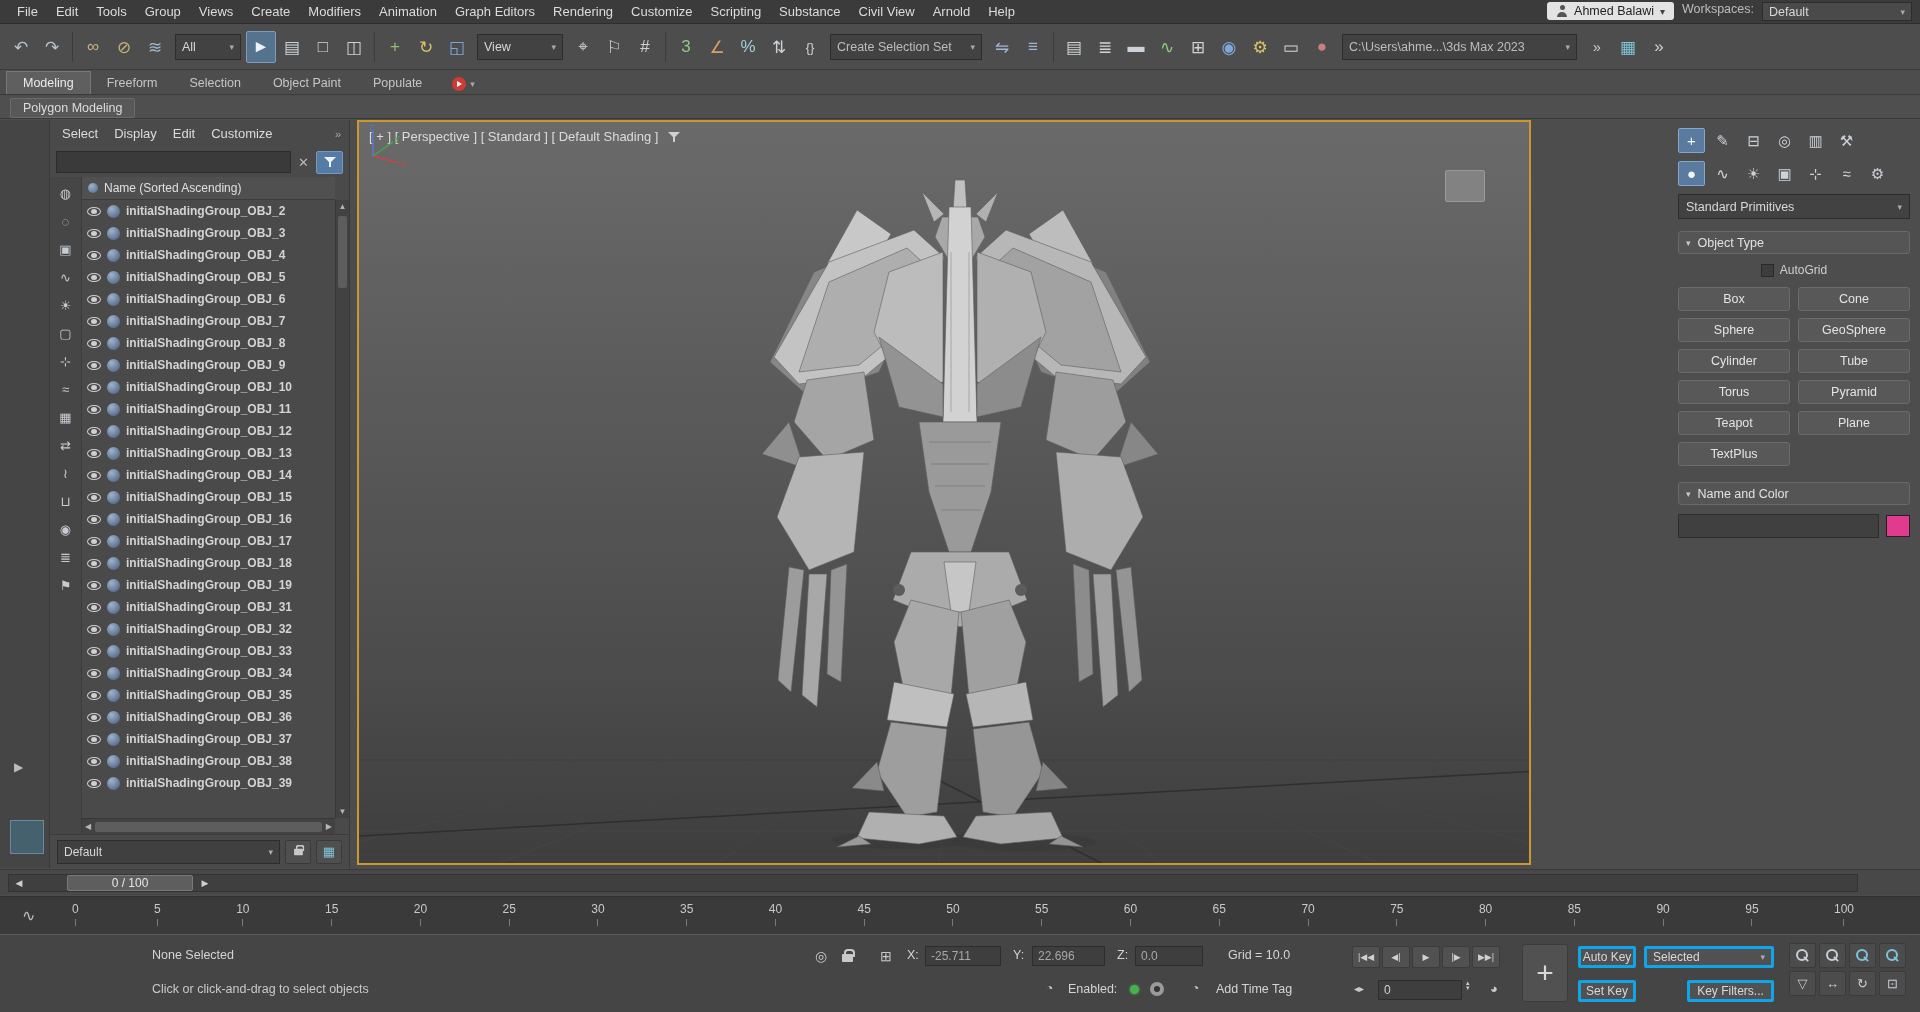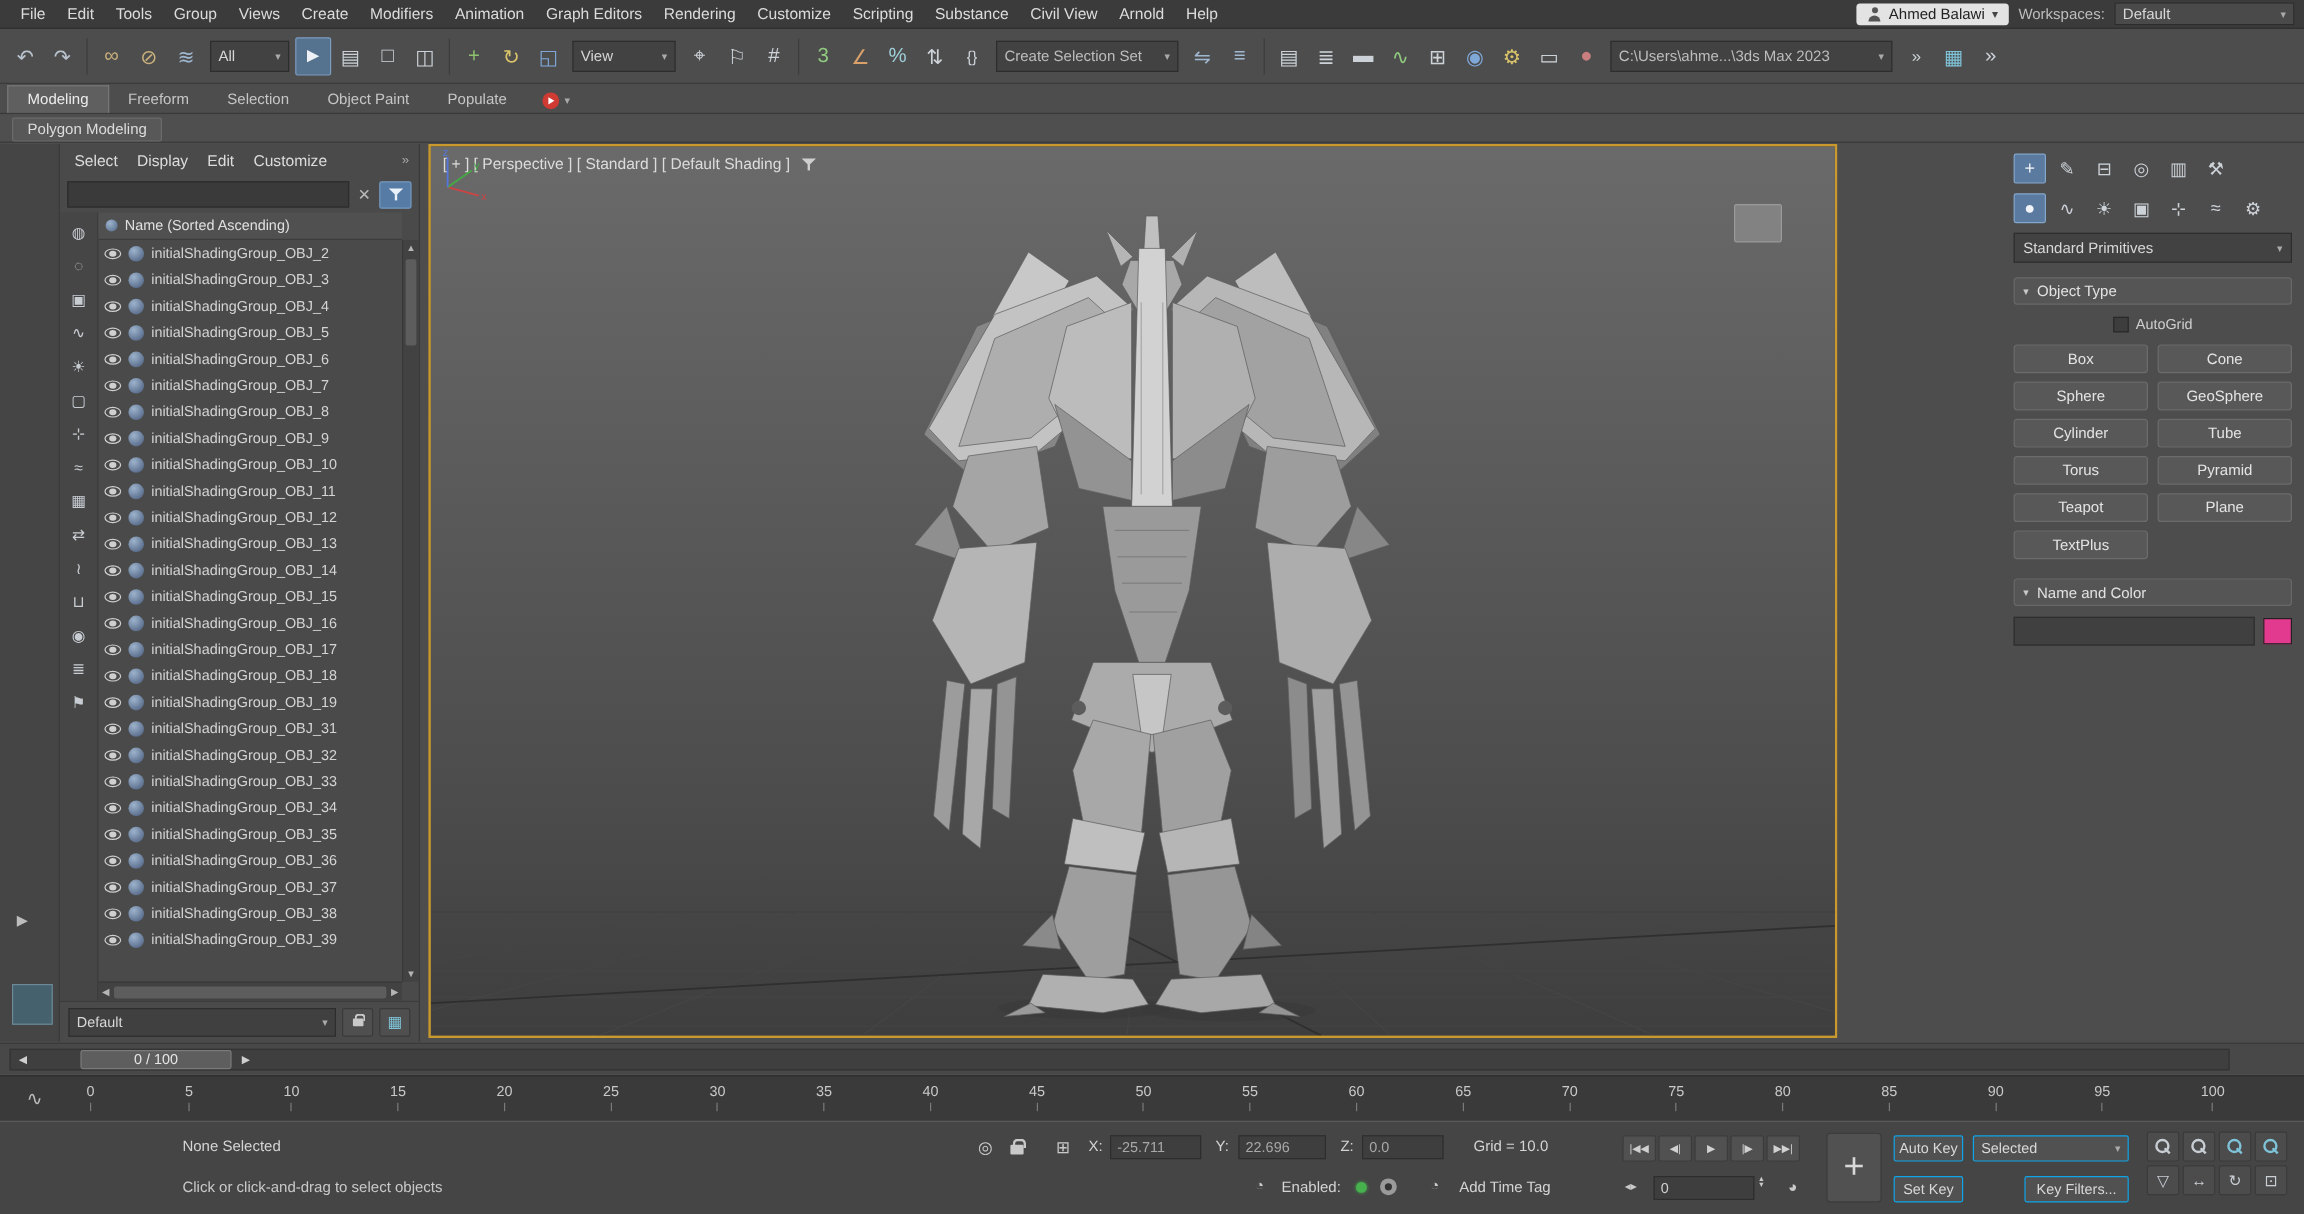--- a/index.html
+++ b/index.html
@@ -3,21 +3,21 @@
 <meta charset="utf-8">
 <style>
   * { margin:0; padding:0; box-sizing:border-box; }
   html,body { width:1920px; height:1012px; overflow:hidden; }
   body { font-family:"Liberation Sans", sans-serif; font-size:12px; color:#d6d6d6; background:#4d4d4d; -webkit-user-select:none; user-select:none; }
   #app { position:relative; width:1920px; height:1012px; background:#4d4d4d; overflow:hidden; }
 
   
   #menubar { position:absolute; top:0; left:0; right:0; height:24px; background:#3b3b3b; border-bottom:1px solid #2e2e2e; display:flex; align-items:center; padding:0 8px; font-size:13px; }
   .menu-item { padding:3px 9px; color:#dcdcdc; cursor:default; }
-  #menubar-right { margin-left:auto; display:flex; align-items:center; gap:8px; }
+  #menubar-right { margin-left:auto; display:flex; align-items:flex-start; gap:8px; }
   #user-pill { display:flex; align-items:center; gap:6px; background:#e3e3e3; color:#222; border-radius:3px; padding:2px 9px; font-size:12.5px; }
   #user-pill .caret { color:#444; font-size:10px; }
   .person { position:relative; width:12px; height:12px; display:inline-block; }
   .person::before { content:""; position:absolute; top:0; left:3.5px; width:5px; height:5px; border-radius:50%; background:#555; }
   .person::after { content:""; position:absolute; bottom:0; left:1px; width:10px; height:5px; border-radius:5px 5px 0 0; background:#555; }
   #workspaces-label { color:#bdbdbd; font-size:12.5px; }
   #workspace-dd { display:flex; align-items:center; justify-content:space-between; width:150px; height:19px; background:#4a4a4a; border:1px solid #2c2c2c; padding:0 6px; font-size:12.5px; color:#d8d8d8; }
 
   
   #toolbar { position:absolute; top:25px; left:0; right:0; height:45px; background:#4d4d4d; border-bottom:1px solid #3b3b3b; display:flex; align-items:center; padding:0 6px; gap:1px; }
@@ -56,21 +56,21 @@
   #se-filter { width:27px; height:23px; background:#567ca6; border:1px solid #7499bf; border-radius:2px; display:flex; align-items:center; justify-content:center; color:#eaf1f8; }
   .funnel { position:relative; width:12px; height:12px; display:inline-block; }
   .funnel::before { content:""; position:absolute; left:0; top:1px; border-left:6px solid transparent; border-right:6px solid transparent; border-top:6px solid currentColor; }
   .funnel::after { content:""; position:absolute; left:5px; top:6px; width:2px; height:5px; background:currentColor; }
   #se-body { flex:1; display:flex; min-height:0; }
   #se-strip { width:32px; background:#464646; border-right:1px solid #3c3c3c; display:flex; flex-direction:column; align-items:center; padding-top:6px; gap:7px; }
   .se-strip-icon { width:22px; height:21px; display:flex; align-items:center; justify-content:center; font-size:13px; color:#c7ccd2; border:1px solid transparent; border-radius:2px; }
   #se-list-wrap { flex:1; position:relative; min-width:0; }
   #se-header { height:23px; background:#505050; border-bottom:1px solid #3c3c3c; display:flex; align-items:center; gap:6px; padding:0 6px 0 6px; font-size:12px; color:#e0e0e0; margin-right:14px; }
   #se-header .dot { width:10px; height:10px; border-radius:50%; background:radial-gradient(circle at 35% 30%, #9db3cc, #4e6585); }
-  #se-rows { position:absolute; top:23px; left:0; right:14px; bottom:16px; overflow:hidden; }
+  #se-rows { position:absolute; top:23px; left:0; right:14px; bottom:16px; overflow:hidden;font-weight:bold; }
   .se-row { height:22px; display:flex; align-items:center; gap:6px; padding-left:5px; font-size:12px; color:#d4d4d4; white-space:nowrap; }
   .eye { width:14px; height:9px; border:1px solid #cfcfcf; border-radius:50%; position:relative; flex:none; }
   .eye::after { content:""; position:absolute; inset:1px 3px; background:#cfcfcf; border-radius:50%; }
   .matdot { width:13px; height:13px; border-radius:50%; background:radial-gradient(circle at 35% 30%, #9db3cc, #46597a); flex:none; }
   #se-vscroll { position:absolute; top:23px; right:0; bottom:16px; width:14px; background:#424242; border-left:1px solid #383838; font-size:8px; color:#b5b5b5; text-align:center; }
   #se-vscroll .thumb { position:absolute; top:16px; left:2px; right:2px; height:72px; background:#5d5d5d; border-radius:2px; }
   #se-vscroll .up { position:absolute; top:2px; left:0; right:0; }
   #se-vscroll .down { position:absolute; bottom:2px; left:0; right:0; }
   #se-hscroll { position:absolute; left:0; right:14px; bottom:0; height:16px; background:#424242; border-top:1px solid #383838; display:flex; align-items:center; justify-content:space-between; font-size:8px; color:#b5b5b5; padding:0 3px; }
   #se-hscroll .thumb { flex:1; height:10px; margin:0 4px; background:#5d5d5d; border-radius:2px; }
@@ -119,21 +119,21 @@
 
   
   #status-bar { position:absolute; top:934px; left:0; right:0; height:78px; background:#454545; border-top:1px solid #5a5a5a; }
   #mini-listener { position:absolute; left:0; top:0; width:136px; height:100%; border-right:1px solid #303030; }
   #ml-pink { position:absolute; inset:0 0 34% 0; background:#f2bcc8; }
   #ml-white { position:absolute; inset:66% 0 0 0; background:#f6f6f6; }
   #ml-text { position:absolute; left:6px; top:11px; font-family:"DejaVu Sans Mono", monospace; font-size:13px; color:#111; }
   .sb-text { position:absolute; font-size:12.5px; color:#d4d4d4; white-space:nowrap; }
   .sb-icon { position:absolute; color:#c9c9c9; font-size:14px; }
   .sb-field { position:absolute; height:20px; background:#3e3e3e; border:1px solid #2d2d2d; color:#a8a8a8; font-size:12px; display:flex; align-items:center; padding:0 5px; }
-  .sb-btn { position:absolute; height:22px; background:#515151; border:1px solid #0ea5e9; border-radius:2px; color:#d8d8d8; font-size:12px; display:flex; align-items:center; justify-content:center; }
+  .sb-btn { position:absolute; height:22px; background:#515151; border:3px solid #0ea5e9; border-radius:2px; color:#d8d8d8; font-size:12px; display:flex; align-items:center; justify-content:center; }
   .lock { position:relative; width:11px; height:8px; background:#c9c9c9; border-radius:1px; display:inline-block; }
   .lock::before { content:""; position:absolute; top:-5px; left:2px; width:7px; height:6px; border:2px solid #c9c9c9; border-bottom:none; border-radius:4px 4px 0 0; }
   .led { position:absolute; width:9px; height:9px; border-radius:50%; background:#46b14d; box-shadow:0 0 3px #46b14d; }
   .notif { position:absolute; width:14px; height:14px; border-radius:50%; background:#9a9a9a; }
   .notif::after { content:""; position:absolute; inset:4px; border-radius:50%; background:#333; }
   #playback { position:absolute; left:1352px; top:11px; display:flex; gap:2px; }
   .pb-btn { width:28px; height:22px; background:#515151; border:1px solid #3c3c3c; border-radius:2px; color:#d0d0d0; font-size:9px; display:flex; align-items:center; justify-content:center; }
   #big-key { position:absolute; left:1522px; top:9px; width:46px; height:58px; background:#515151; border:1px solid #3c3c3c; border-radius:3px; color:#d8d8d8; font-size:30px; display:flex; align-items:center; justify-content:center; }
   #nav-cluster { position:absolute; right:14px; top:8px; display:grid; grid-template-columns:repeat(4,27px); grid-auto-rows:25px; gap:3px; }
   .nav-btn { background:#4c4c4c; border:1px solid #3b3b3b; border-radius:2px; display:flex; align-items:center; justify-content:center; color:#c9ced4; font-size:13px; }

